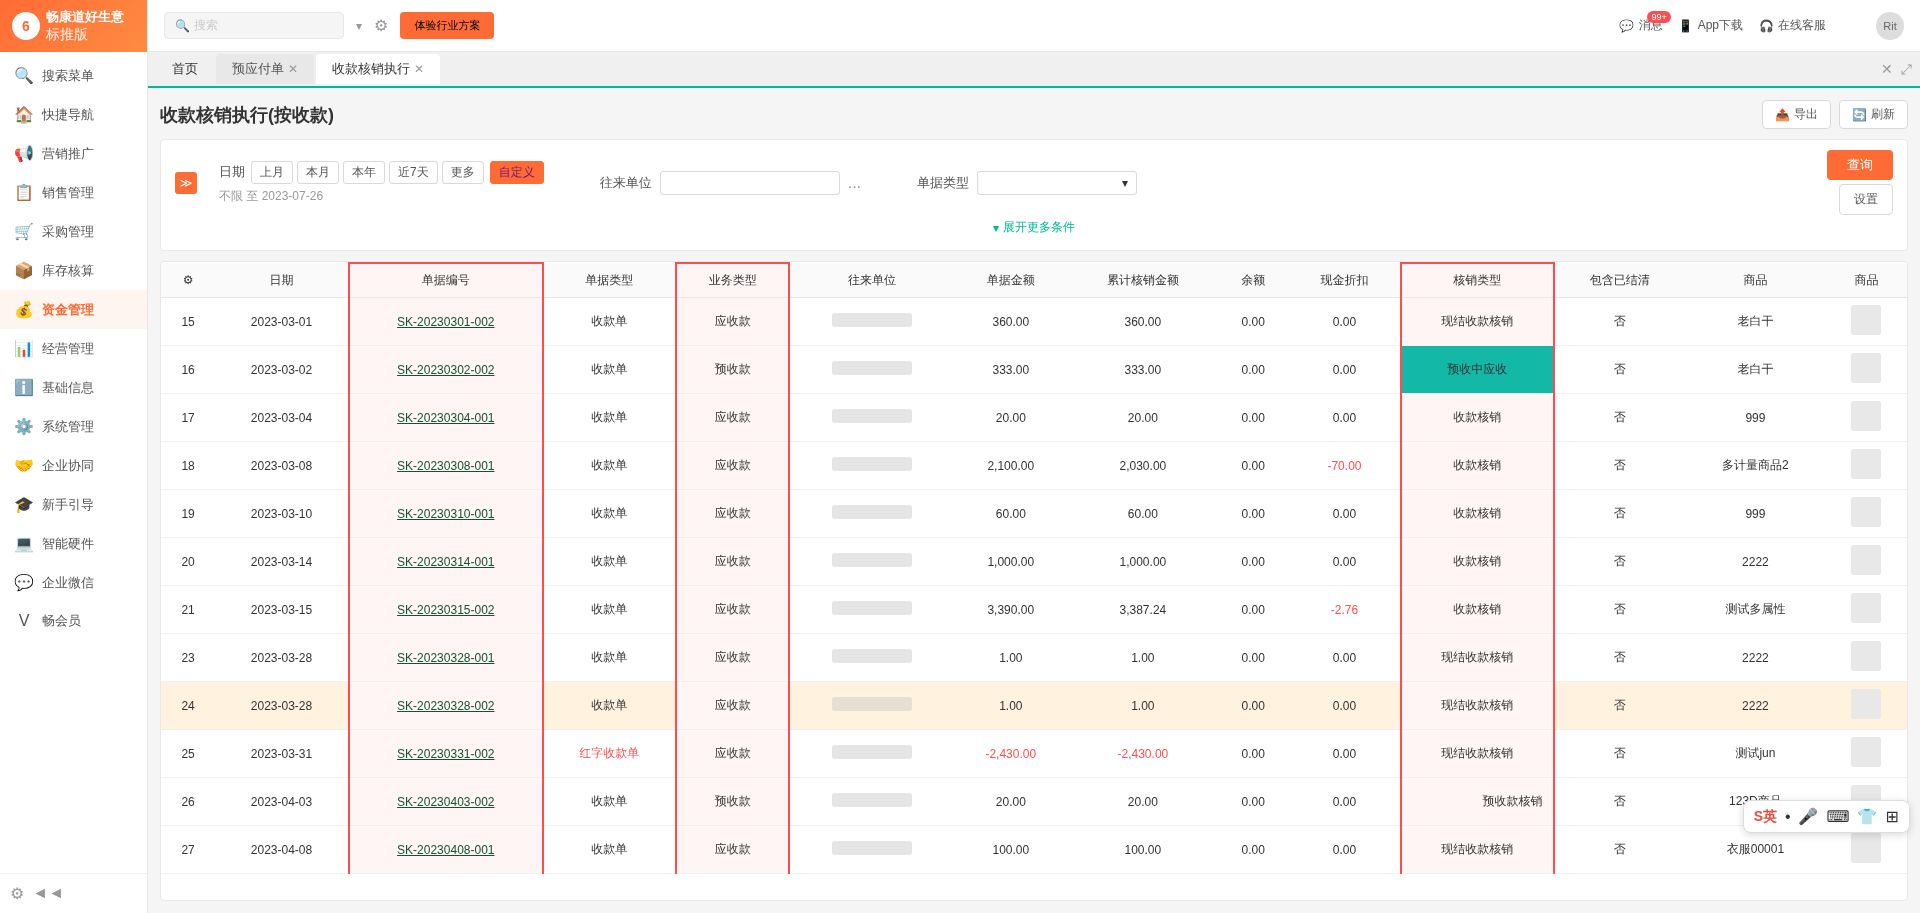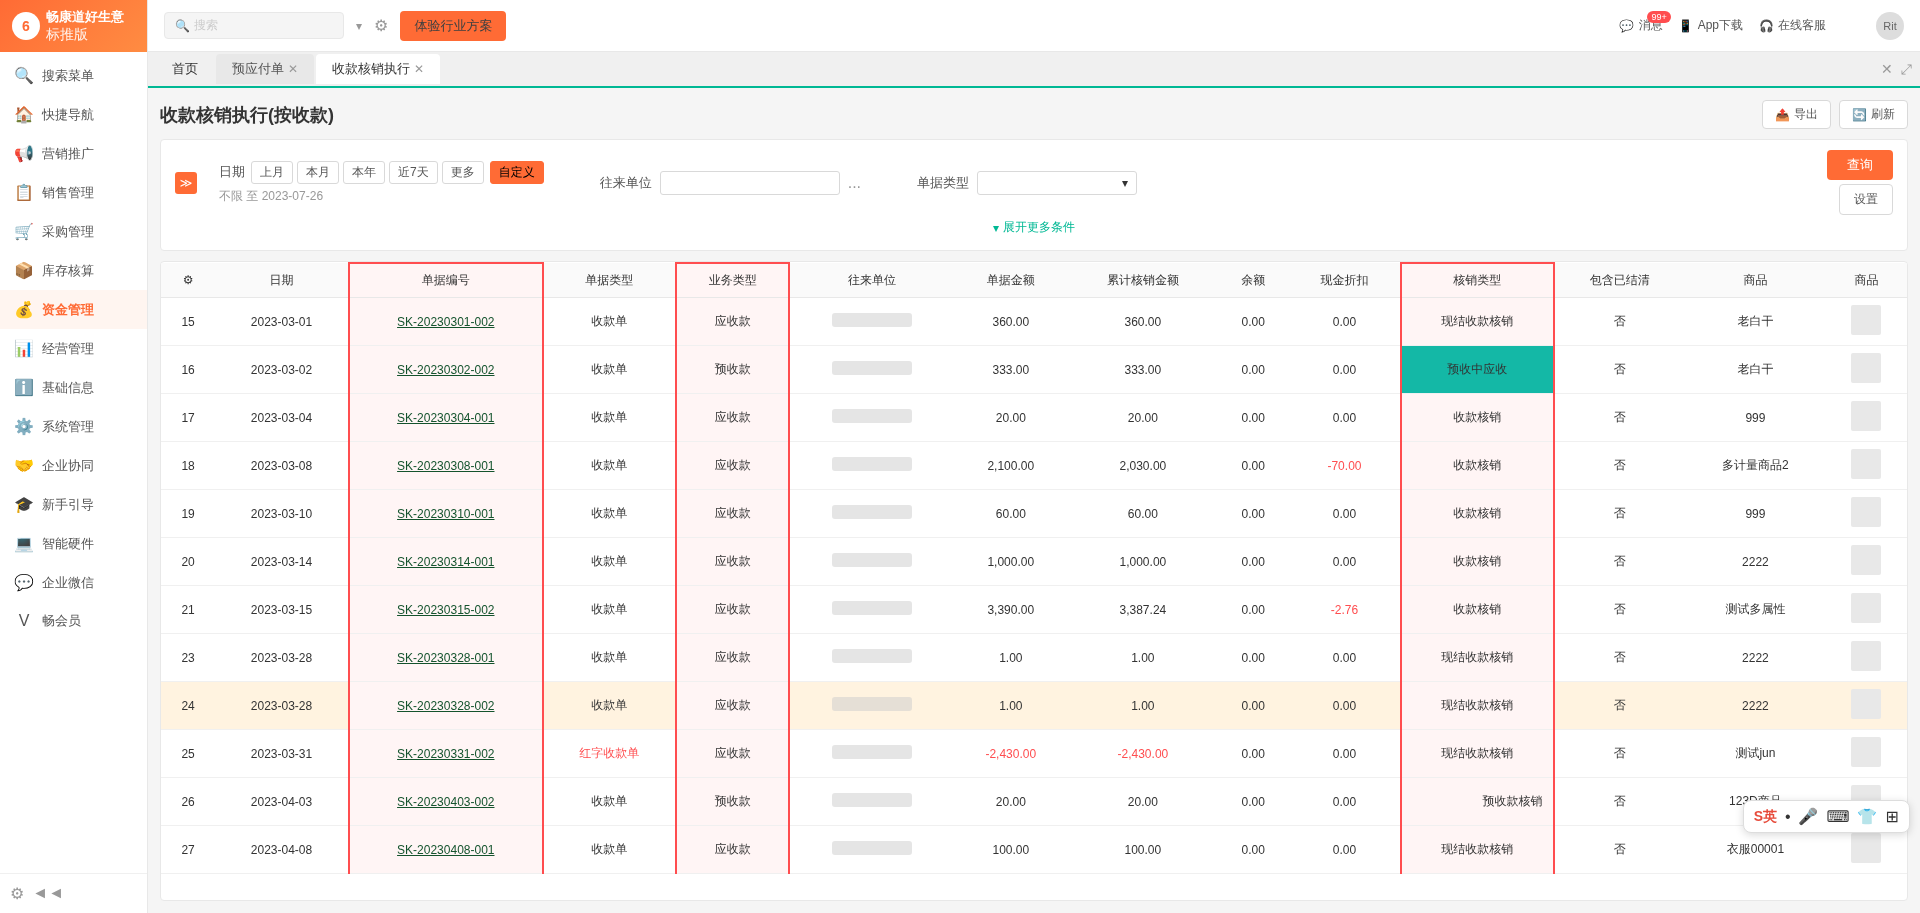--- a/index.html
+++ b/index.html
@@ -18,21 +18,21 @@
     .sidebar-bottom-btn { color: #999; font-size: 16px; cursor: pointer; }
 
     
     .main { flex: 1; display: flex; flex-direction: column; overflow: hidden; }
 
     
     .topbar { height: 52px; background: #fff; border-bottom: 1px solid #e8e8e8; display: flex; align-items: center; padding: 0 16px; gap: 12px; }
     .topbar-search { flex: 0 0 180px; background: #f5f5f5; border: 1px solid #e8e8e8; border-radius: 4px; padding: 4px 10px; font-size: 12px; color: #999; display: flex; align-items: center; gap: 4px; }
     .topbar-arrow { color: #999; font-size: 12px; }
     .topbar-gear { color: #999; font-size: 16px; cursor: pointer; }
-    .topbar-solution-btn { background: #ff6b35; color: #404040; border: none; border-radius: 4px; padding: 6px 14px; font-size: 13px; cursor: pointer; }
+    .topbar-solution-btn { background: #ff6b35; color: #000000; border: none; border-radius: 4px; padding: 6px 14px; font-size: 11px; cursor: pointer; }
     .topbar-right { margin-left: auto; display: flex; align-items: center; gap: 16px; }
     .topbar-msg { display: flex; align-items: center; gap: 4px; color: #555; font-size: 12px; cursor: pointer; position: relative; }
     .topbar-badge { background: #ff4d4f; color: #fff; font-size: 9px; border-radius: 10px; padding: 1px 4px; position: absolute; top: -6px; right: -8px; }
     .topbar-app { display: flex; align-items: center; gap: 4px; color: #555; font-size: 12px; cursor: pointer; }
     .topbar-service { display: flex; align-items: center; gap: 4px; color: #555; font-size: 12px; cursor: pointer; }
     .topbar-user { background: #ddd; border-radius: 50%; width: 28px; height: 28px; display: flex; align-items: center; justify-content: center; font-size: 11px; color: #666; margin-left: 34px; }
 
     
     .tabs { display: flex; align-items: center; background: #f0f0f0; border-bottom: 2px solid #00b894; height: 36px; padding: 0 8px; gap: 2px; }
     .tab { padding: 6px 16px; font-size: 13px; cursor: pointer; border-radius: 4px 4px 0 0; background: #e8e8e8; color: #555; display: flex; align-items: center; gap: 4px; }
@@ -50,21 +50,21 @@
     .btn-export { background: #fff; border: 1px solid #d9d9d9; border-radius: 4px; padding: 5px 12px; font-size: 12px; cursor: pointer; display: flex; align-items: center; gap: 4px; color: #555; }
     .btn-refresh { background: #fff; border: 1px solid #d9d9d9; border-radius: 4px; padding: 5px 12px; font-size: 12px; cursor: pointer; display: flex; align-items: center; gap: 4px; color: #555; }
 
     
     .filter-area { background: #fff; border-radius: 4px; padding: 10px 14px; margin-bottom: 10px; border: 1px solid #e8e8e8; }
     .filter-row { display: flex; align-items: center; gap: 16px; flex-wrap: wrap; }
     .filter-expand-btn { width: 22px; height: 22px; background: #ff6b35; color: #fff; border-radius: 3px; display: flex; align-items: center; justify-content: center; font-size: 12px; cursor: pointer; margin-right: 6px; }
     .filter-label { color: #555; font-size: 13px; white-space: nowrap; }
     .filter-date-btns { display: flex; gap: 4px; }
     .filter-date-btn { padding: 2px 8px; border: 1px solid #d9d9d9; border-radius: 3px; font-size: 12px; cursor: pointer; background: #fff; color: #555; }
-    .filter-date-btn.custom { background: #ff6b35; color: #000000; border-color: #ff6b35; }
+    .filter-date-btn.custom { background: #ff6b35; color: #701a75; border-color: #ff6b35; }
     .filter-date-range { color: #999; font-size: 12px; margin-top: 2px; }
     .filter-input { border: 1px solid #d9d9d9; border-radius: 3px; padding: 4px 8px; font-size: 12px; width: 180px; }
     .filter-dots { color: #999; font-size: 16px; cursor: pointer; }
     .filter-select { border: 1px solid #d9d9d9; border-radius: 3px; padding: 4px 8px; font-size: 12px; width: 160px; display: flex; align-items: center; justify-content: space-between; cursor: pointer; background: #fff; }
     .filter-select-text { color: #999; }
     .btn-query { background: #ff6b35; color: #fff; border: none; border-radius: 4px; padding: 6px 20px; font-size: 13px; cursor: pointer; }
     .btn-settings { background: #fff; border: 1px solid #d9d9d9; border-radius: 4px; padding: 6px 14px; font-size: 12px; cursor: pointer; color: #555; }
     .filter-more-row { display: flex; align-items: center; justify-content: center; padding: 4px 0; color: #00b894; font-size: 12px; cursor: pointer; gap: 4px; }
 
     

